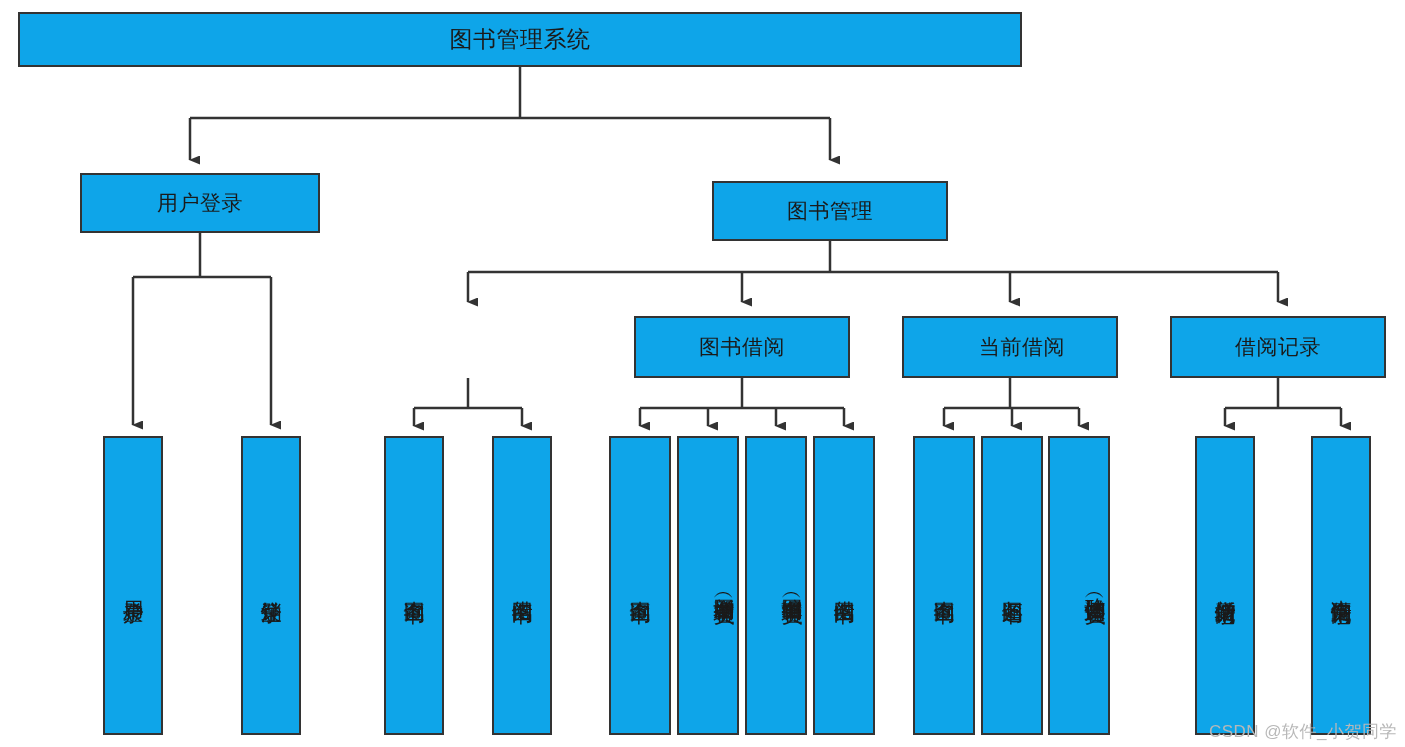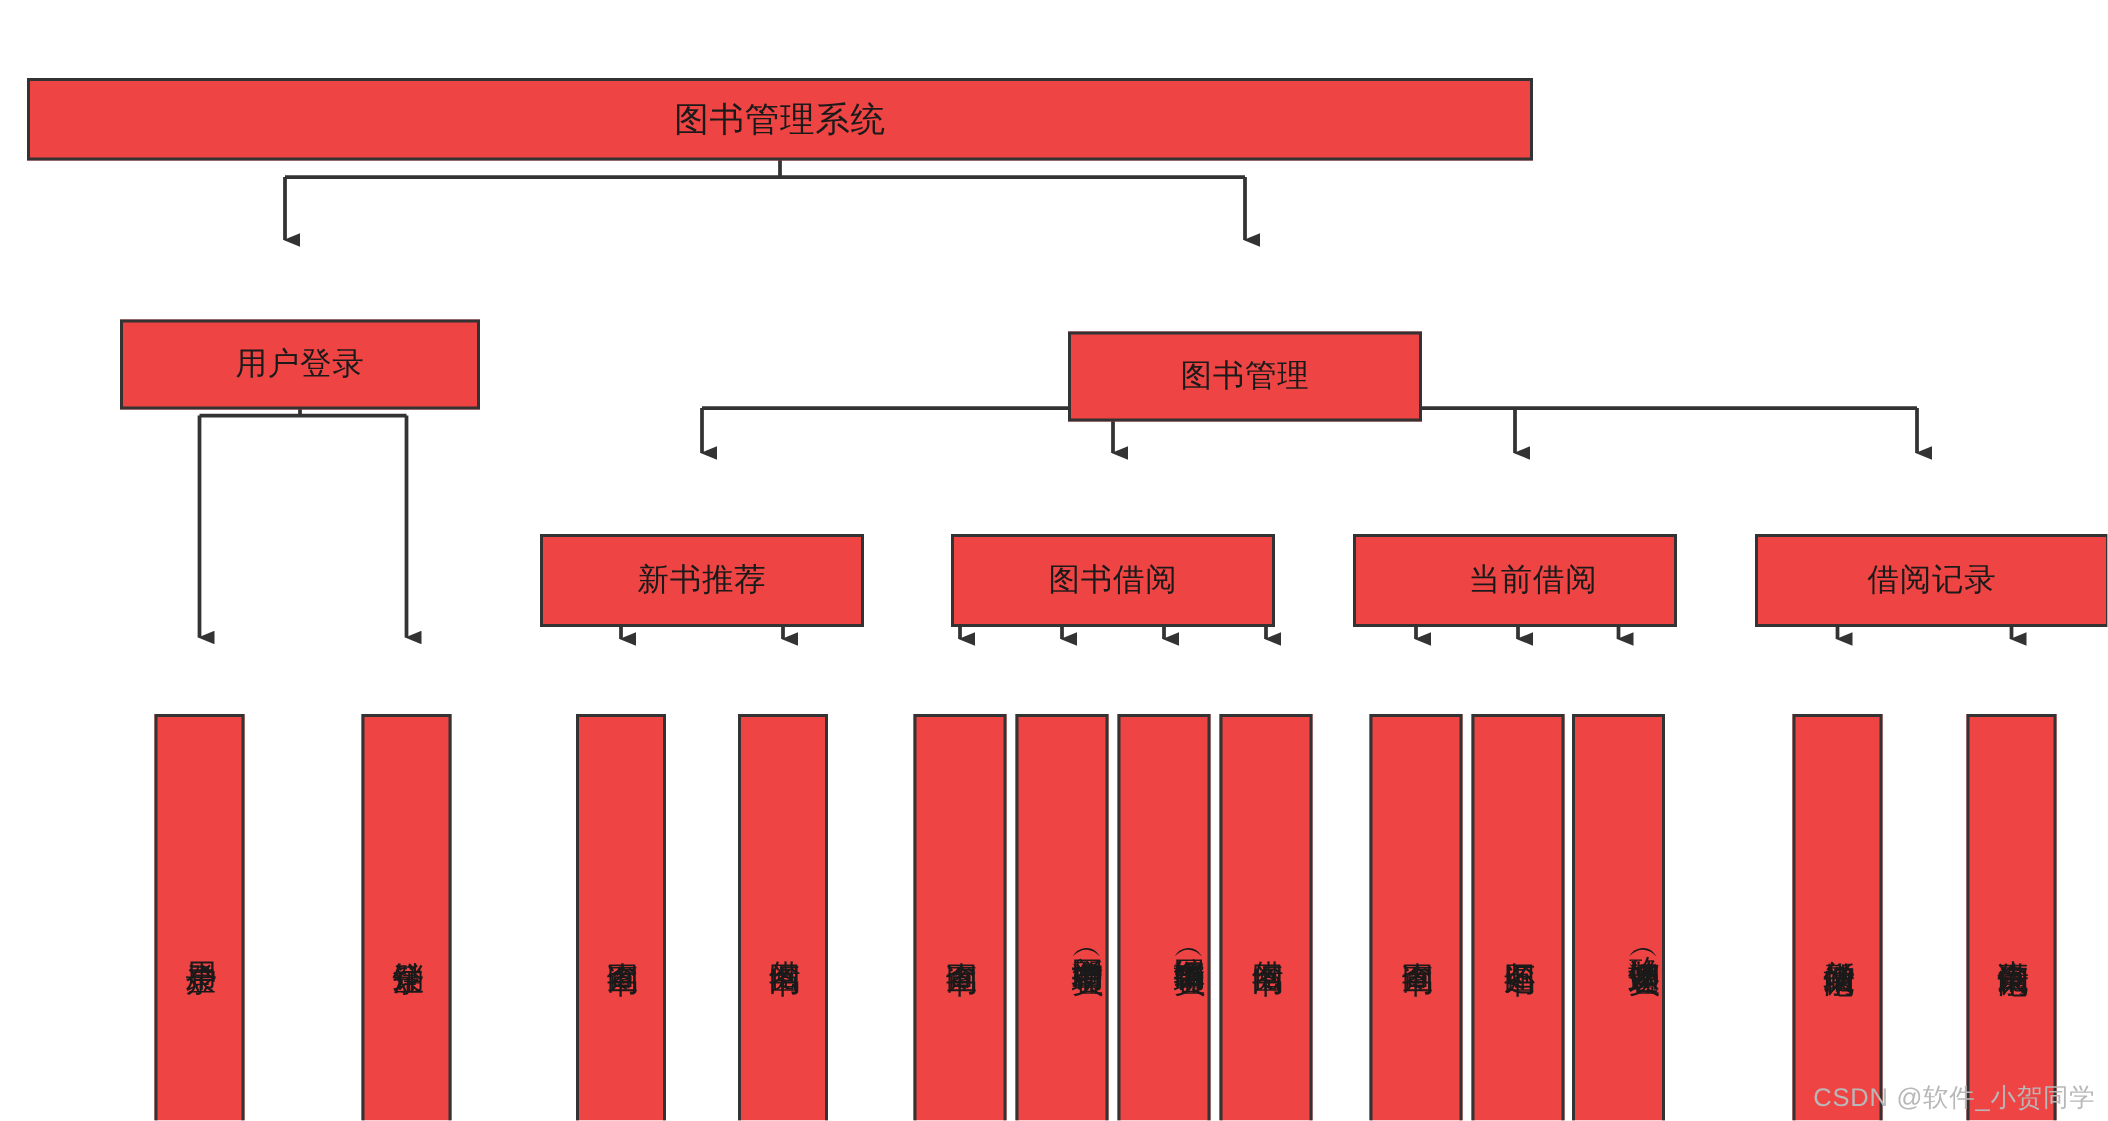--- a/index.html
+++ b/index.html
@@ -22,27 +22,26 @@
     position: absolute;
     left: 0;
     top: 0;
     width: 1405px;
     height: 747px;
   }
   .node {
     position: absolute;
     box-sizing: border-box;
     border: 2px solid #333333;
-    background: #ef4444;
+    background: #0ea5e9;
     color: #1a1a1a;
     display: flex;
     align-items: center;
     justify-content: center;
     text-align: right;
-    margin-top: 40px;
   }
   .node-h {
     font-size: 21px;
     letter-spacing: 0.5px;
     line-height: 1.2;
   }
   .node-h.title {
     font-size: 23px;
   }
   .node-v {
@@ -130,30 +129,27 @@
     <span>图书管理系统</span>
   </div>
 
   <div class="node node-h" style="left:80px; top:173px; width:240px; height:60px;">
     <span>用户登录</span>
   </div>
   <div class="node node-h" style="left:712px; top:181px; width:236px; height:60px;">
     <span>图书管理</span>
   </div>
 
-  <div class="node node-h" style="left:360px; top:316px; width:216px; height:62px;">
-    <span>新书推荐</span>
-  </div>
   <div class="node node-h" style="left:634px; top:316px; width:216px; height:62px;">
     <span>图书借阅</span>
   </div>
   <div class="node node-h" style="left:902px; top:316px; width:216px; height:62px;padding-left:24px;">
     <span>当前借阅</span>
   </div>
-  <div class="node node-h" style="left:1170px; top:316px; width:236px; height:62px;">
+  <div class="node node-h" style="left:1170px; top:316px; width:216px; height:62px;">
     <span>借阅记录</span>
   </div>
 
   <div class="node node-v" style="left:103px; top:436px; width:60px; height:299px;">
     <span>用户登录</span>
   </div>
   <div class="node node-v" style="left:241px; top:436px; width:60px; height:299px;">
     <span>注销登录</span>
   </div>
 

